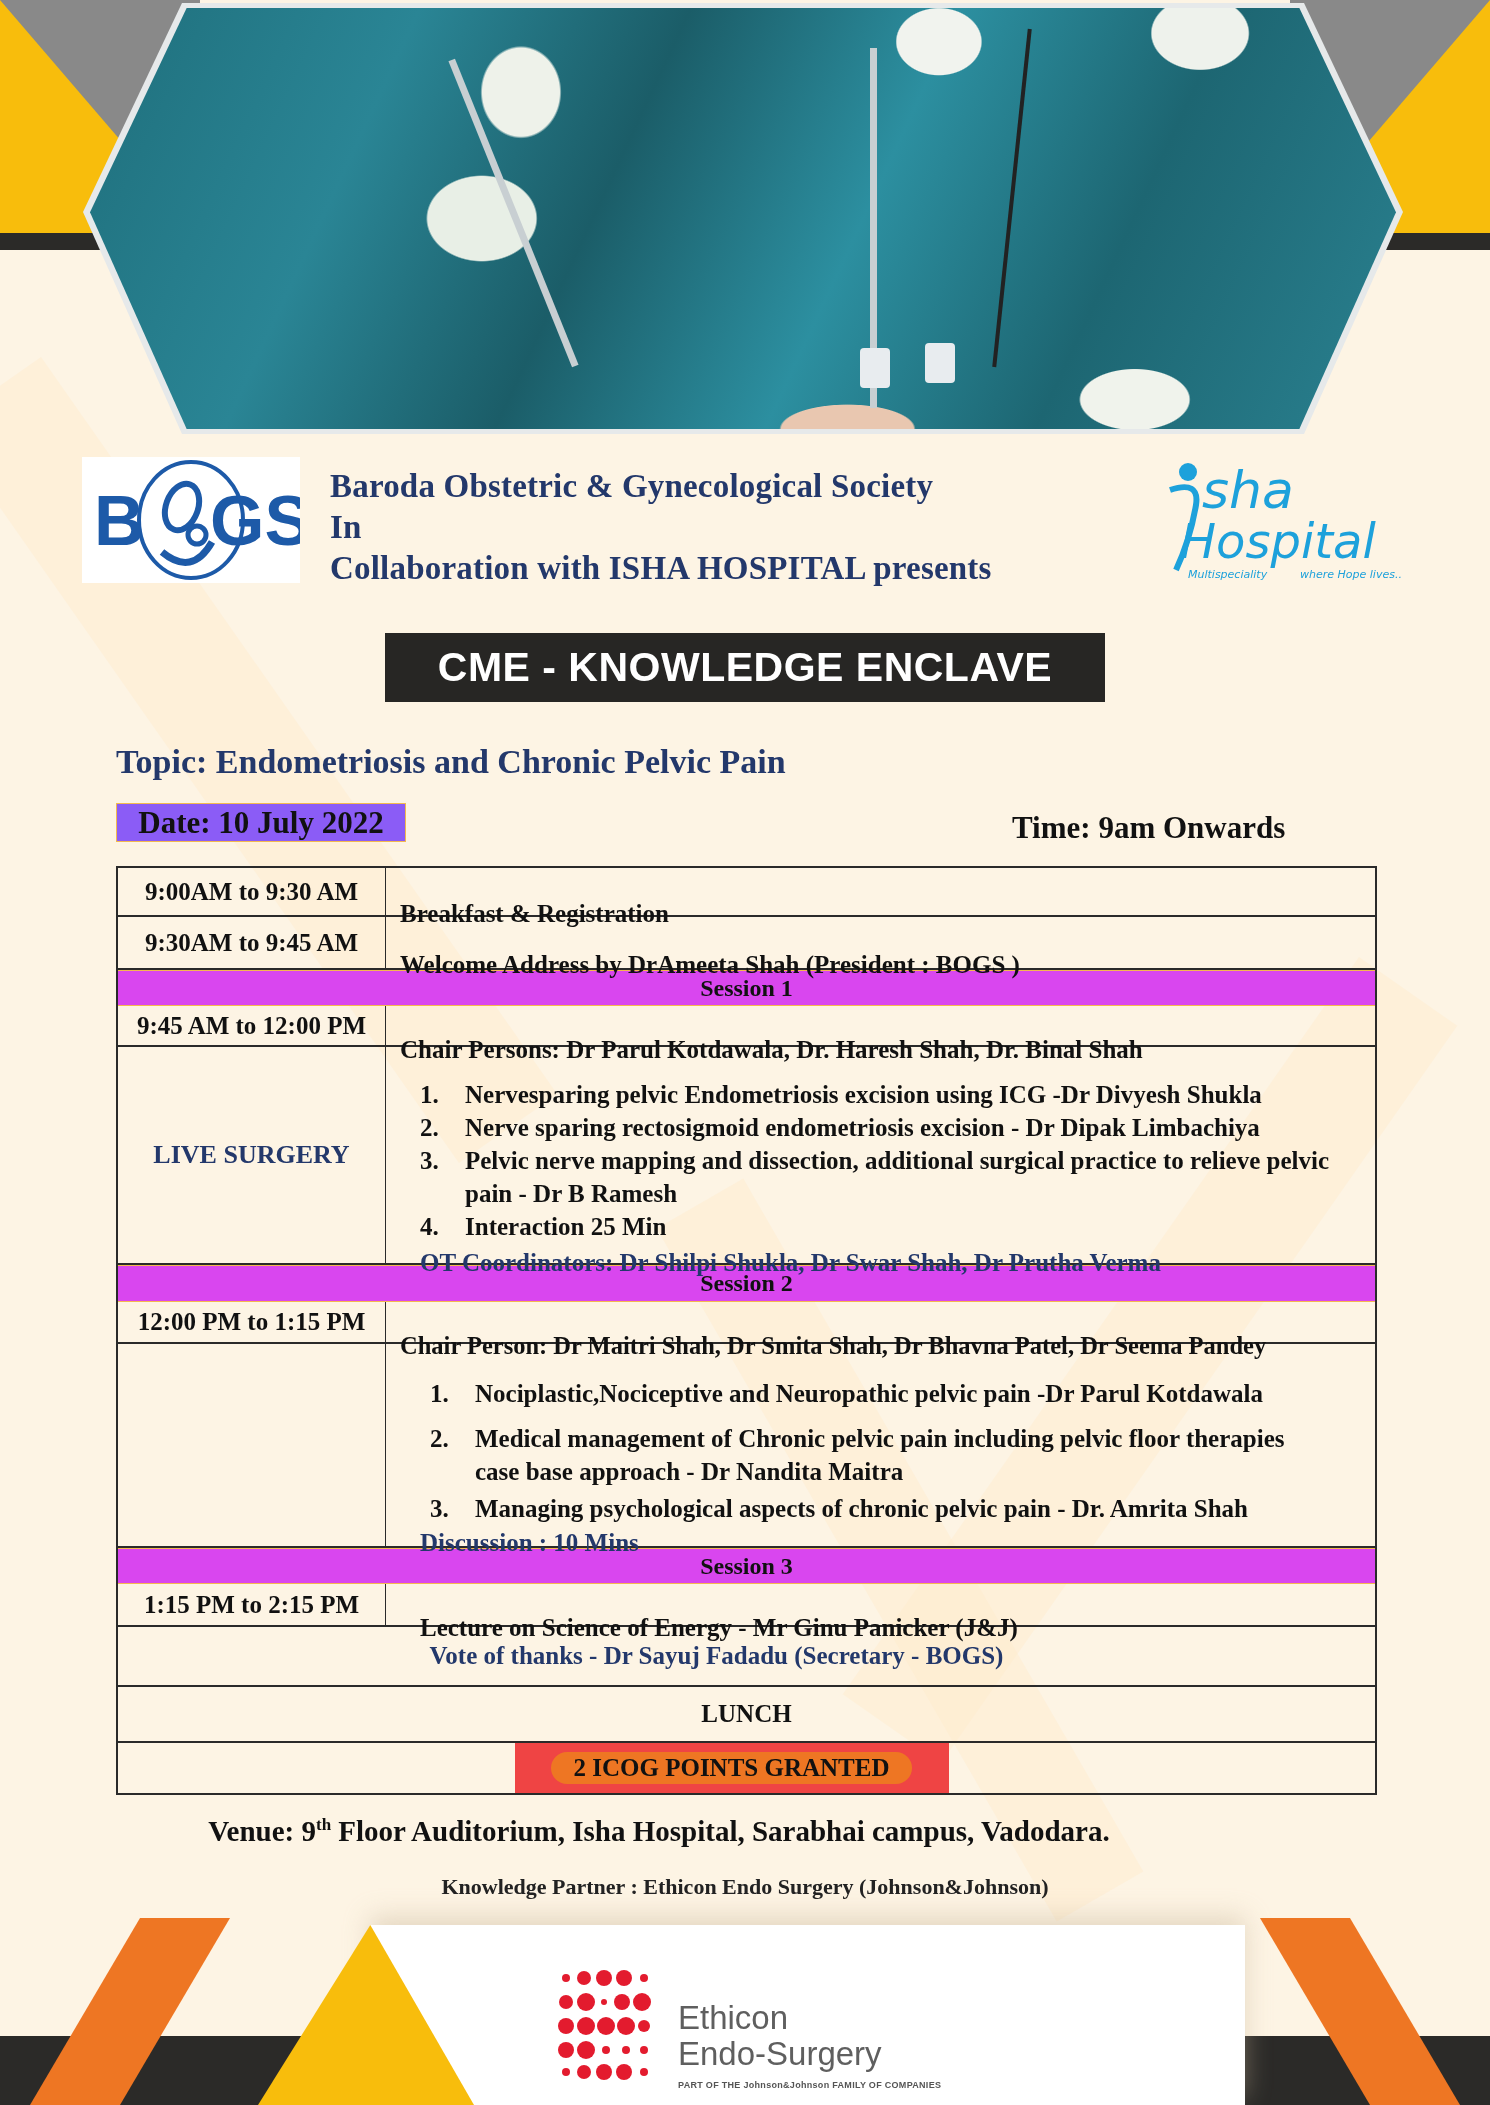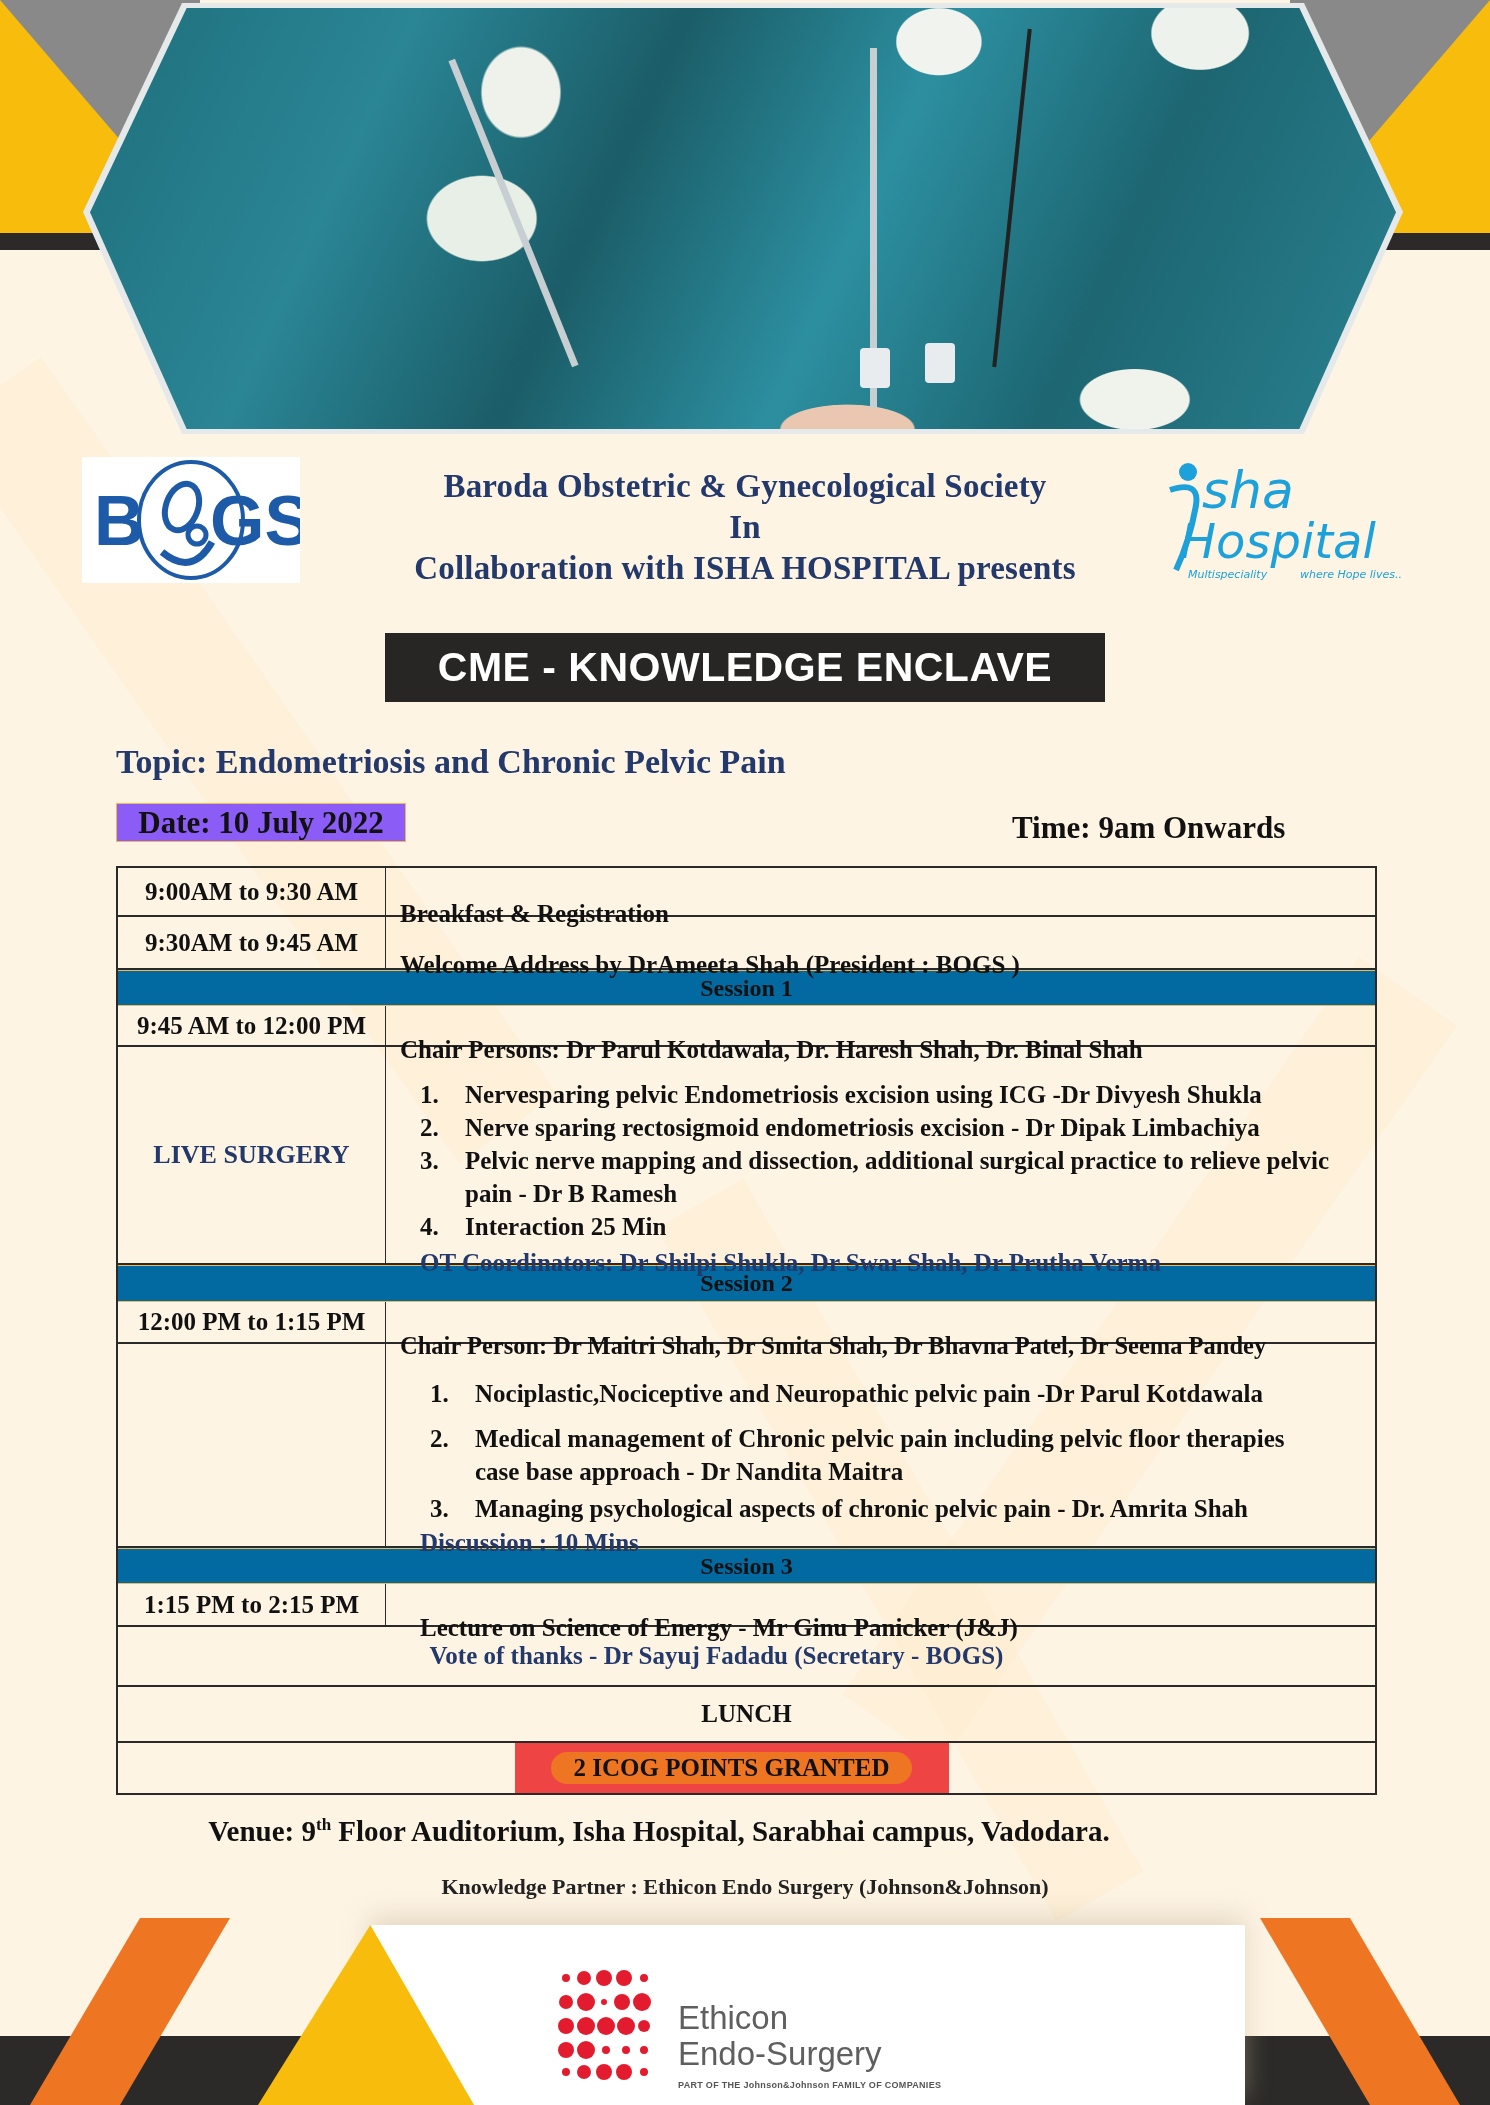--- a/index.html
+++ b/index.html
@@ -24,39 +24,39 @@
       radial-gradient(ellipse 70px 55px at 65% 8%, #f1f3ee 0 60%, transparent 62%),
       radial-gradient(ellipse 80px 60px at 85% 6%, #eef2ec 0 60%, transparent 62%),
       radial-gradient(ellipse 90px 50px at 80% 93%, #f0f3ec 0 60%, transparent 62%),
       radial-gradient(ellipse 110px 40px at 58% 100%, #e9c7b0 0 60%, transparent 62%),
       radial-gradient(ellipse 70px 80px at 33% 20%, #eef2ea 0 55%, transparent 58%),
       linear-gradient(115deg, #1f6f7c 0%, #2a8595 22%, #1b5d68 40%, #2c8fa0 58%, #1d6672 76%, #2a8190 100%); }
   .instr { background:#c8cfd2; width:7px; }
   
   .bogs-logo { left:82px; top:457px; width:218px; height:126px; background:#fff; }
   .isha-logo { left:1160px; top:450px; width:270px; height:135px; }
-  .org-text { left:330px; top:466px; width:830px; text-align:center; color:#23386b;
+  .org-text { left:330px; top:466px; width:830px; color:#23386b;
     font-weight:bold; font-size:33px; line-height:41px; letter-spacing:0.2px; }
   .cme-banner { left:385px; top:633px; width:720px; height:69px; background:#272624;
     color:#fff; font-family:"Liberation Sans", sans-serif; font-weight:bold; font-size:41px;
     display:flex; align-items:center; justify-content:center; letter-spacing:0.5px; }
   .topic { left:116px; top:743px; color:#23386b; font-weight:bold; font-size:34px; }
   .date-box { left:116px; top:803px; width:288px; height:37px; background:#8b5cf6;
     border:1px solid #f3b94f; color:#111; font-weight:bold; font-size:31px;
     display:flex; align-items:center; justify-content:center; }
   .time { left:1012px; top:810px; color:#111; font-weight:bold; font-size:31px; }
   
   .tbl { left:116px; top:866px; width:1261px; border:2px solid #2a2a2a; box-sizing:border-box; }
   .row { display:flex; border-bottom:2px solid #2a2a2a; box-sizing:border-box; }
   .row:last-child { border-bottom:none; }
   .c1 { width:268px; border-right:1.5px solid #2a2a2a; display:flex; align-items:center;
     justify-content:center; font-weight:bold; font-size:25px; color:#111; box-sizing:border-box; }
   .c2 { flex:1; display:flex; align-items:center; padding-left:14px; font-weight:bold;
     font-size:25px; color:#111;margin-top:44px; }
-  .session { background:#0369a1; border-top:1px solid #f5b750; border-bottom:1px solid #f5b750;
+  .session { background:#d946ef; border-top:1px solid #f5b750; border-bottom:1px solid #f5b750;
     justify-content:center; align-items:center; font-weight:bold; font-size:24px; color:#111;text-align:right; }
   .blue { color:#23386b; }
   ol.items { margin:0; padding:0; list-style:none; }
   ol.items li { display:flex; font-weight:bold; font-size:25px; color:#111; line-height:33px; }
   ol.items li .num { width:45px; flex:none; }
   .full { justify-content:center; align-items:center; font-weight:bold; font-size:25px; }
   .icog { background:#ef4444; width:434px; height:50px; display:flex; align-items:center; justify-content:center; }
   .icog-pill { background:#ee7623; color:#111; border-radius:16px; padding:2px 22px; font-weight:bold; font-size:25px; }
   .venue { left:0; width:1318px; top:1815px; text-align:center; font-weight:bold; font-size:29px; color:#111; }
   .venue sup { font-size:17px; }

